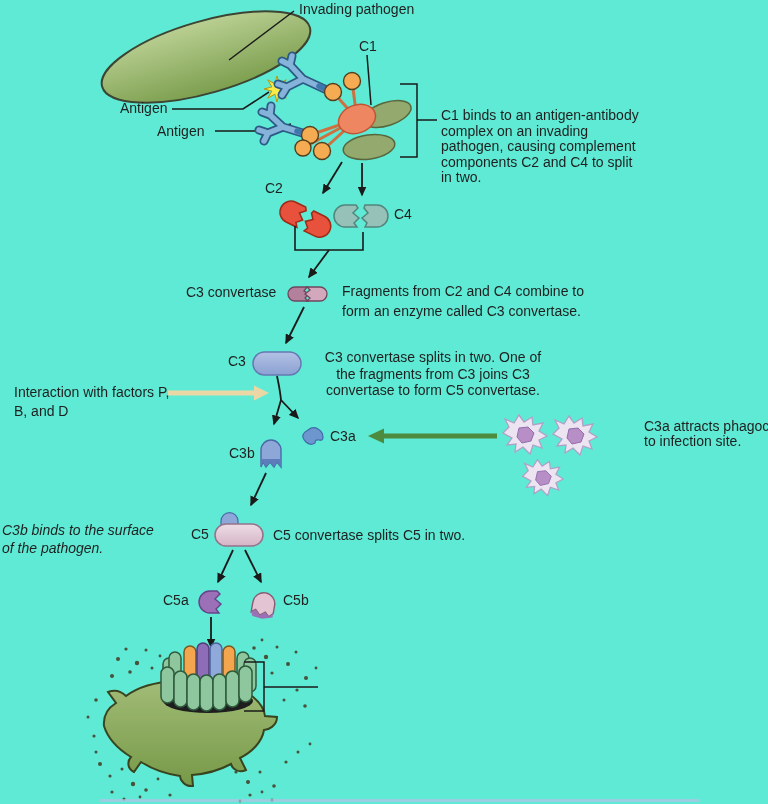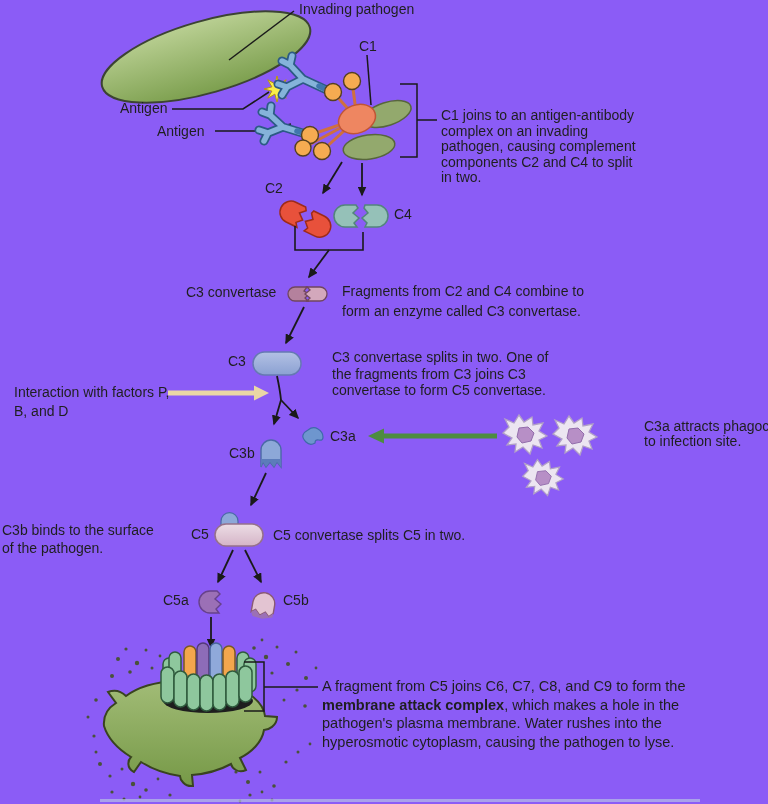--- a/index.html
+++ b/index.html
@@ -1,16 +1,16 @@
 <!DOCTYPE html>
 <html><head>
 <meta charset="utf-8">
 <style>
   html,body{margin:0;padding:0;background:#ffffff;}
-  #stage{position:relative;width:768px;height:804px;background:#8b5cf6;overflow:hidden;
+  #stage{position:relative;width:768px;height:804px;background:#5eead4;overflow:hidden;
          font-family:"Liberation Sans",sans-serif;color:#1f1f1f;}
   #art{position:absolute;left:0;top:0;}
   .label{position:absolute;font-size:14px;line-height:1.1;white-space:nowrap;}
   .ann{position:absolute;font-size:14px;}
   .ann.mac{font-size:14.5px;}
   b{font-weight:bold;}
 </style>
 </head>
 <body>
 
@@ -272,22 +272,21 @@
   <div class="label" style="left:265px;top:181px;">C2</div>
   <div class="label" style="left:394px;top:207px;text-align:center;">C4</div>
   <div class="label" style="left:186px;top:285px;">C3 convertase</div>
   <div class="label" style="left:228px;top:354px;">C3</div>
   <div class="label" style="left:330px;top:429px;">C3a</div>
   <div class="label" style="left:229px;top:446px;">C3b</div>
   <div class="label" style="left:191px;top:527px;">C5</div>
   <div class="label" style="left:163px;top:593px;">C5a</div>
   <div class="label" style="left:283px;top:593px;">C5b</div>
 
-  <div class="ann" style="left:441px;top:108px;width:205px;line-height:15.5px;">C1 joins to an antigen-antibody complex on an invading pathogen, causing complement components C2 and C4 to split in two.</div>
+  <div class="ann" style="left:441px;top:108px;width:205px;line-height:15.5px;">C1 binds to an antigen-antibody complex on an invading pathogen, causing complement components C2 and C4 to split in two.</div>
   <div class="ann" style="left:342px;top:281px;width:265px;line-height:20px;">Fragments from C2 and C4 combine to form an enzyme called C3 convertase.</div>
-  <div class="ann" style="left:332px;top:349px;width:232px;line-height:16.5px;">C3 convertase splits in two. One of the fragments from C3 joins C3 convertase to form C5 convertase.</div>
+  <div class="ann" style="left:317px;top:349px;width:232px;line-height:16.5px;text-align:center;">C3 convertase splits in two. One of the fragments from C3 joins C3 convertase to form C5 convertase.</div>
   <div class="ann" style="left:14px;top:383px;width:172px;line-height:19px;">Interaction with factors P, B, and D</div>
   <div class="ann" style="left:644px;top:419px;width:156px;line-height:15px;">C3a attracts phagocytes to infection site.</div>
-  <div class="ann" style="left:2px;top:522px;width:165px;line-height:17.5px;">C3b binds to the surface of the pathogen.</div>
+  <div class="ann" style="left:2px;top:522px;width:165px;line-height:17.5px;font-style:italic;">C3b binds to the surface of the pathogen.</div>
   <div class="ann" style="left:273px;top:527px;width:260px;line-height:17px;">C5 convertase splits C5 in two.</div>
-  <div class="ann mac" style="left:322px;top:677px;width:390px;line-height:18.5px;"><span>A fragment  from C5 joins C6, C7, C8, and C9 to form the </span><b>membrane attack complex</b><span>, which makes a hole in the pathogen's plasma membrane. Water rushes into the hyperosmotic cytoplasm, causing the pathogen to lyse.</span></div>
 
 </div>
 
 </body></html>

